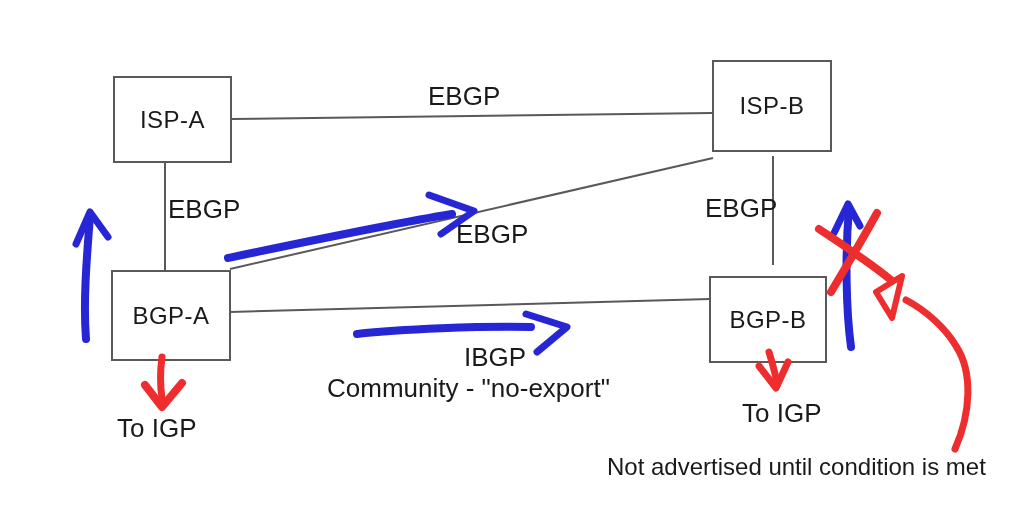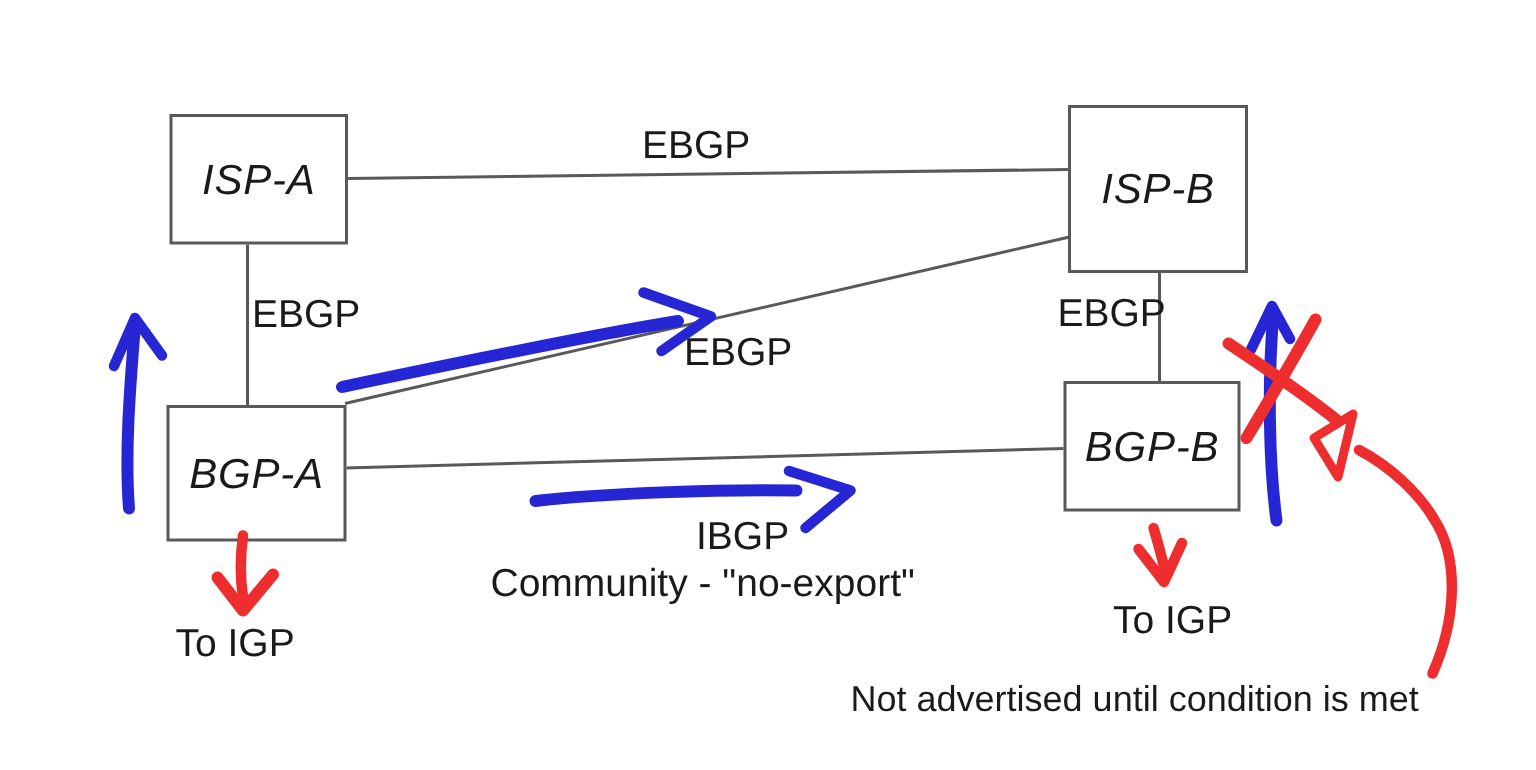--- a/index.html
+++ b/index.html
@@ -22,57 +22,56 @@
   .over  { z-index: 2; }
   .node {
     position: absolute;
     z-index: 1;
     background: #ffffff;
     border: 2px solid #595959;
     box-sizing: border-box;
     display: flex;
     align-items: center;
     justify-content: center;
-    font-size: 28px;
+    font-size: 24px;
     letter-spacing: 0.5px;
-    font-style: italic;
   }
   .lbl {
     position: absolute;
     z-index: 1;
     white-space: nowrap;
     line-height: 1.1;
     font-size: 26px;
     text-align: center;
   }
-  .lbl-small { font-size: 24px; }
+  .lbl-small { font-size: 24px; margin-left: 40px; }
 </style>
 </head>
 <body>
 
 <div class="canvas">
 
   <svg class="layer under">
     <path d="M232 119 L712 113" fill="none" stroke-width="2" stroke="#595959"></path>
     <path d="M165 162 L165 271" fill="none" stroke-width="2" stroke="#595959"></path>
     <path d="M773 156 L773 265" fill="none" stroke-width="2" stroke="#595959"></path>
     <path d="M230 269 L713 158" fill="none" stroke-width="2" stroke="#595959"></path>
     <path d="M230 312 L710 299" fill="none" stroke-width="2" stroke="#595959"></path>
   </svg>
 
   <div class="node" style="left:113px; top:76px; width:119px; height:87px;">
     <span>ISP-A</span>
   </div>
-  <div class="node" style="left:712px; top:70px; width:120px; height:112px;text-align:right;">
+  <div class="node" style="left:712px; top:60px; width:120px; height:92px;text-align:right;">
     <span>ISP-B</span>
   </div>
   <div class="node" style="left:111px; top:270px; width:120px; height:91px;">
     <span>BGP-A</span>
   </div>
-  <div class="node" style="left:709px; top:254px; width:118px; height:87px;">
+  <div class="node" style="left:709px; top:276px; width:118px; height:87px;">
     <span>BGP-B</span>
   </div>
 
   <div class="lbl" style="left:428px; top:82px;">EBGP</div>
   <div class="lbl" style="left:168px; top:195px;">EBGP</div>
   <div class="lbl" style="left:705px; top:194px;">EBGP</div>
   <div class="lbl" style="left:456px; top:220px;">EBGP</div>
   <div class="lbl" style="left:464px; top:343px;">IBGP</div>
   <div class="lbl" style="left:327px; top:374px;">Community - "no-export"</div>
 

